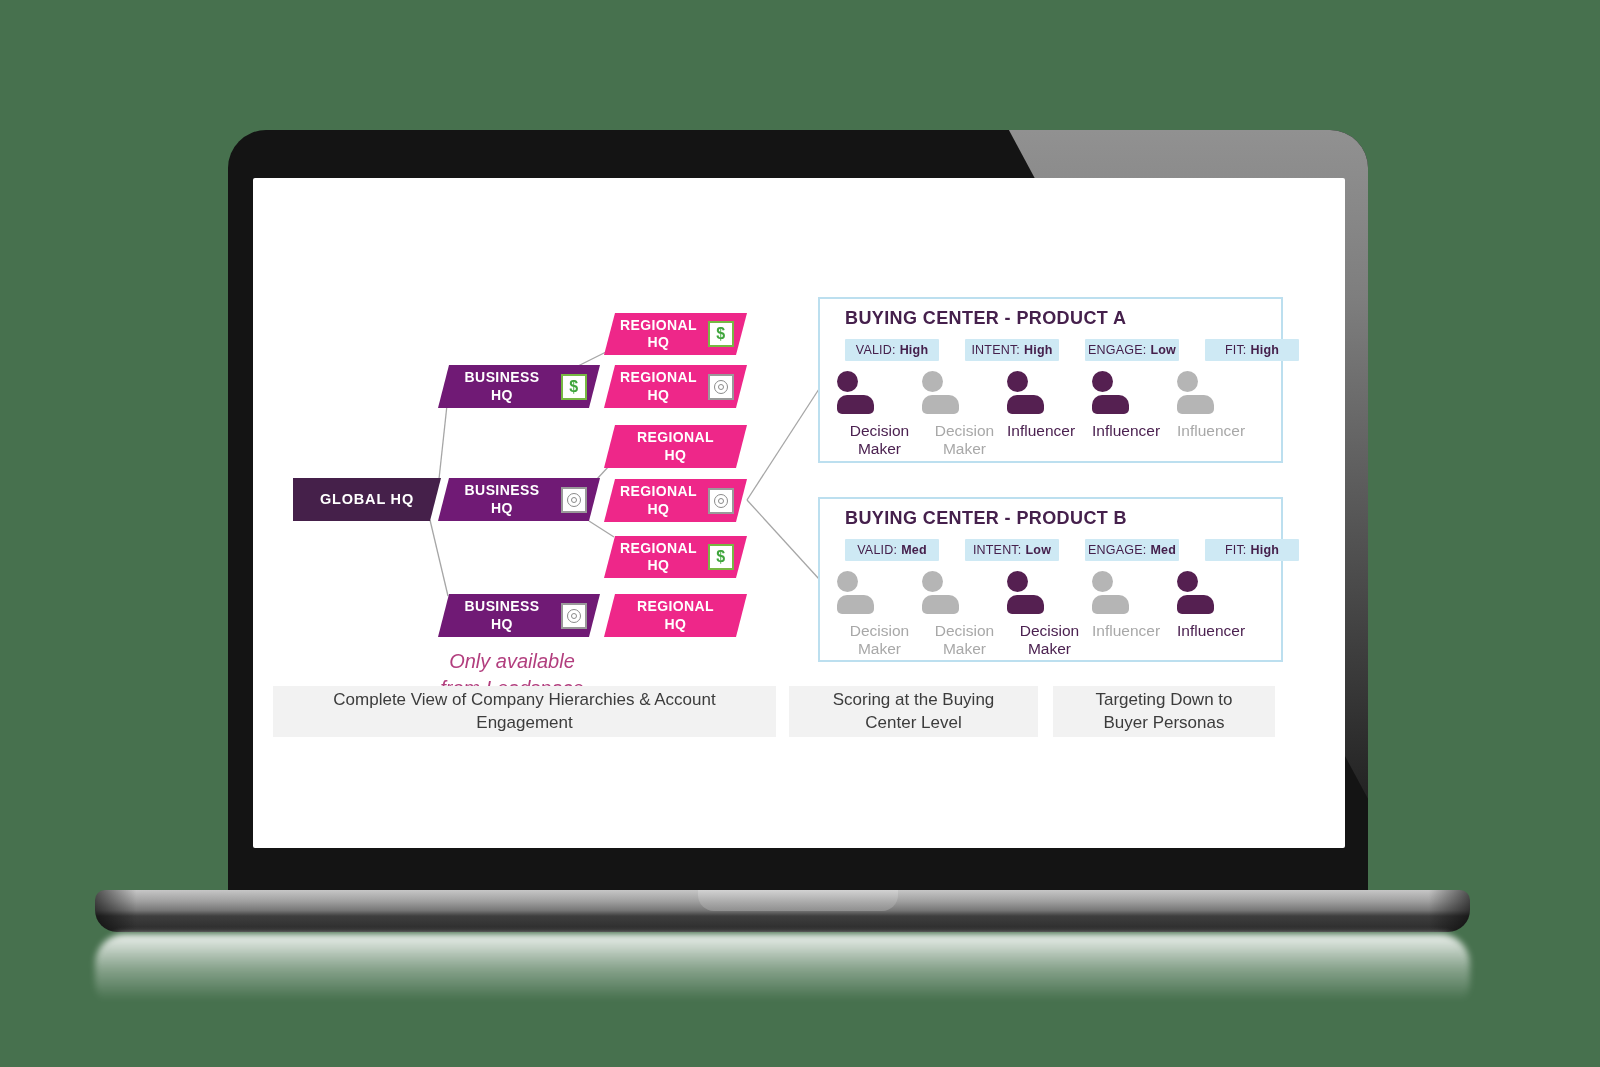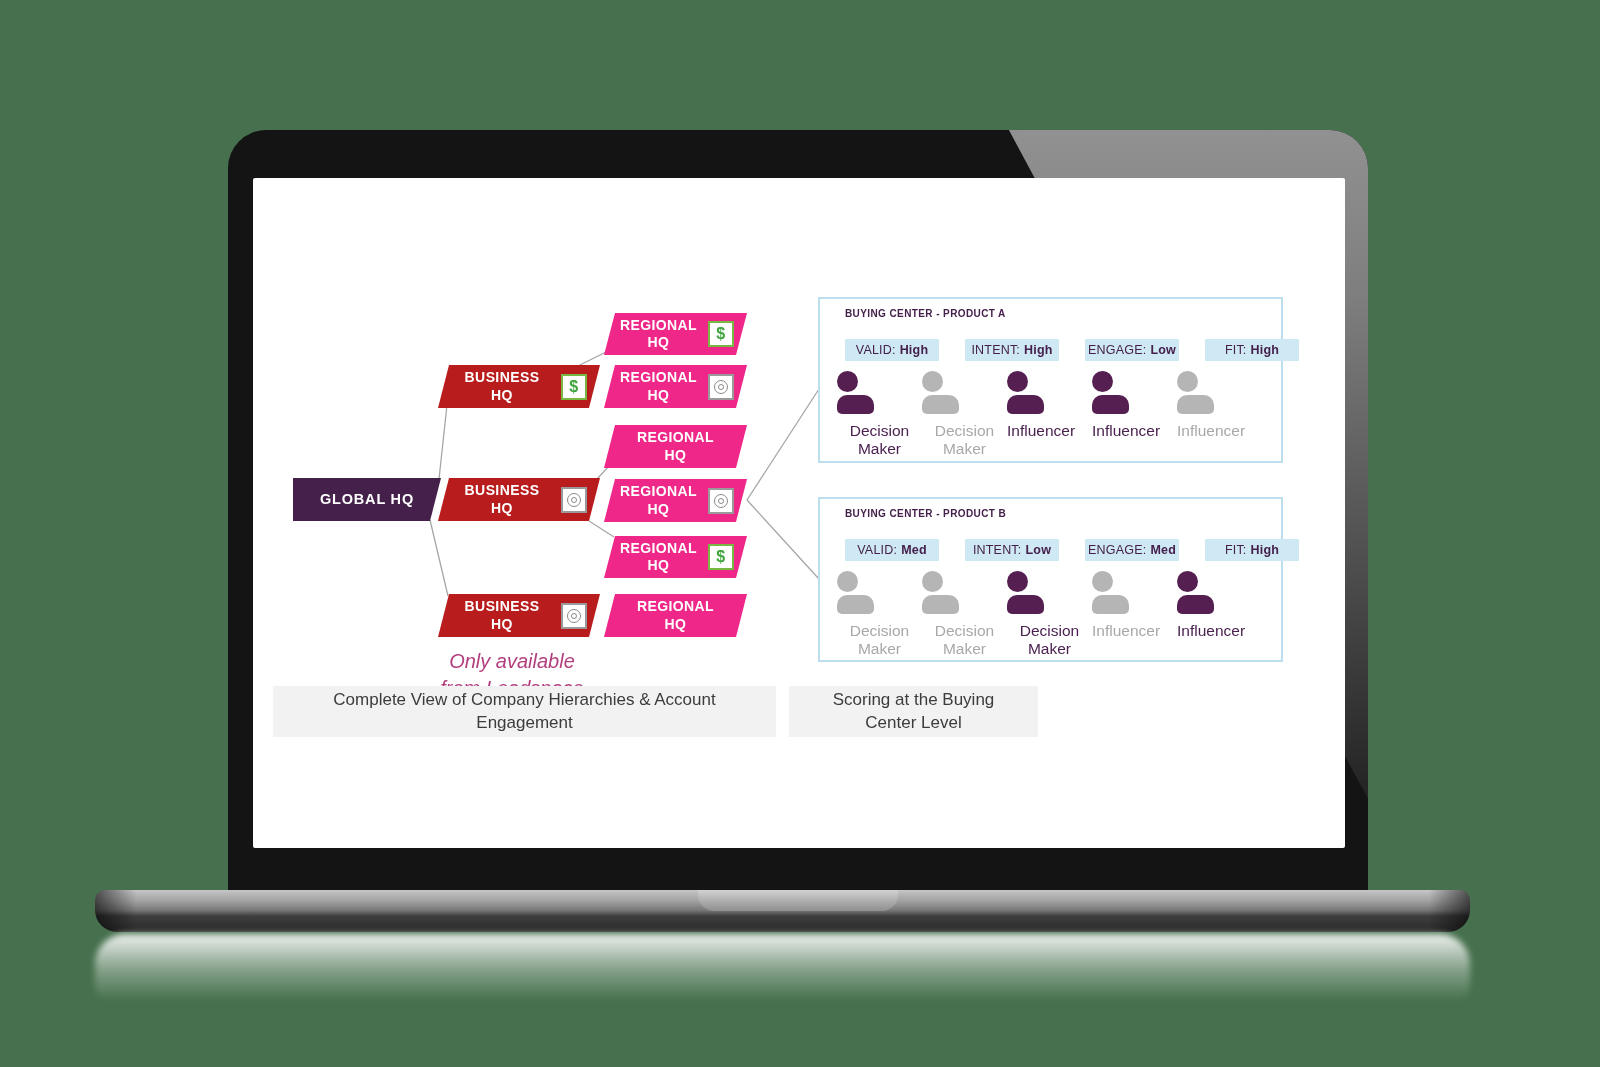--- a/index.html
+++ b/index.html
@@ -27,42 +27,42 @@
 
   
   .lines { position:absolute; left:0; top:0; }
 
   
   .hbox { position:absolute; display:flex; align-items:center; justify-content:center;
           color:#fff; font-weight:bold; font-size:14px; letter-spacing:.4px; text-align:center;
           clip-path:polygon(11px 0, 100% 0, calc(100% - 11px) 100%, 0 100%); }
   .hbox.global { clip-path:polygon(0 0, 100% 0, calc(100% - 11px) 100%, 0 100%);
           background:#45204A; font-size:14.5px; letter-spacing:.8px; }
-  .hbox.business { background:#b91c1c; }
+  .hbox.business { background:#701a75; }
   .hbox.regional { background:#EE2789; }
   .hbox-text span { display:block; line-height:1.22; }
   .hbox.with-icon .hbox-text { position:absolute; left:10px; right:44px; }
   .sq-icon { position:absolute; right:13px; top:50%; transform:translateY(-50%);
           width:26px; height:26px; background:#fff; display:none; align-items:center; justify-content:center; }
   .sq-icon.dollar { display:flex; border:2px solid #77B843; color:#3FA53C; font-size:16px; font-weight:bold; }
   .sq-icon.target { display:flex; border:2px solid #9A9A9A; }
   .sq-icon .dollar-glyph { display:none; }
   .sq-icon.dollar .dollar-glyph { display:block; }
   .sq-icon .ring { display:none; width:14px; height:14px; border:1.6px solid #8A8A8A; border-radius:50%;
           align-items:center; justify-content:center; }
   .sq-icon.target .ring { display:flex; }
   .sq-icon .ring-inner { width:6px; height:6px; border:1.6px solid #8A8A8A; border-radius:50%; }
 
   .footnote { position:absolute; left:149px; top:470px; width:220px; text-align:center;
           font-style:italic; font-size:20px; line-height:1.35; color:#B23E7E; }
   .footnote span { display:block; }
 
   
   .panel { position:absolute; width:465px; height:166px; background:#fff; border:2.5px solid #BCDFEF; }
-  .panel-title { position:absolute; left:25px; top:9px; font-weight:bold; font-size:10px;
+  .panel-title { position:absolute; left:25px; top:9px; font-weight:bold; font-size:18px;
           letter-spacing:.4px; color:#45204C; }
   .badges { position:absolute; left:25px; top:40px; display:flex; gap:26px; }
   .badge { width:94px; height:22px; background:#CEE9F4; border-radius:1px;
           display:flex; align-items:center; justify-content:center;
           font-size:12.5px; color:#45204C; letter-spacing:.2px; white-space:nowrap; }
   .badge .val { font-weight:bold; margin-left:4px; }
   .persons { position:absolute; left:17px; top:72px; display:flex; }
   .person { width:85px; display:flex; flex-direction:column; align-items:flex-start; }
   .p-head { width:21px; height:21px; border-radius:50%; }
   .p-body { width:37px; height:19px; border-radius:10px 10px 5px 5px; margin-top:3px; }
@@ -312,20 +312,23 @@
           </div>
         </div>
       </div>
 
       <div class="caption" style="left:20px; top:508px; width:503px;">
         <span style="width:390px;">Complete View of Company Hierarchies &amp; Account Engagement</span>
       </div>
       <div class="caption" style="left:536px; top:508px; width:249px;justify-content:center;">
         <span style="width:190px;">Scoring at the Buying Center Level</span>
       </div>
+      <div class="caption" style="left:800px; top:508px; width:222px;">
+        <span style="width:170px;">Targeting Down to Buyer Personas</span>
+      </div>
 
     </div>
   </div>
 
   <div class="base">
     <div class="base-notch"></div>
   </div>
   <div class="reflection"></div>
 
 </div>

